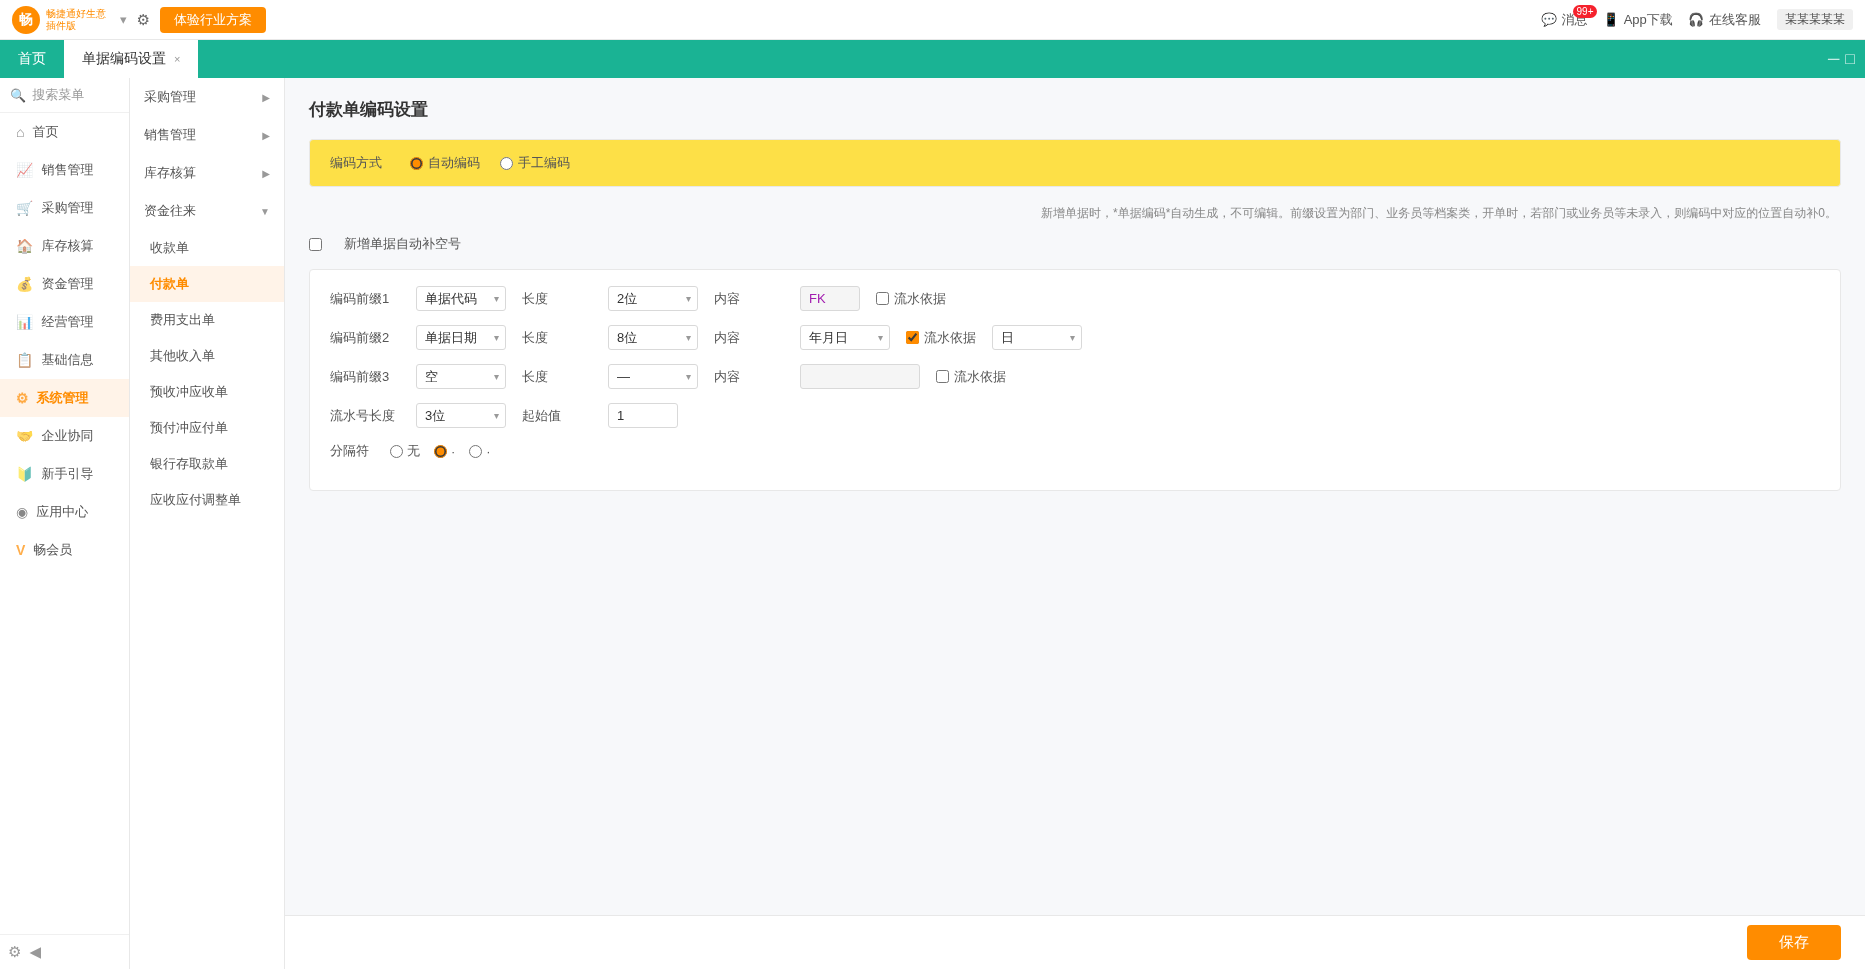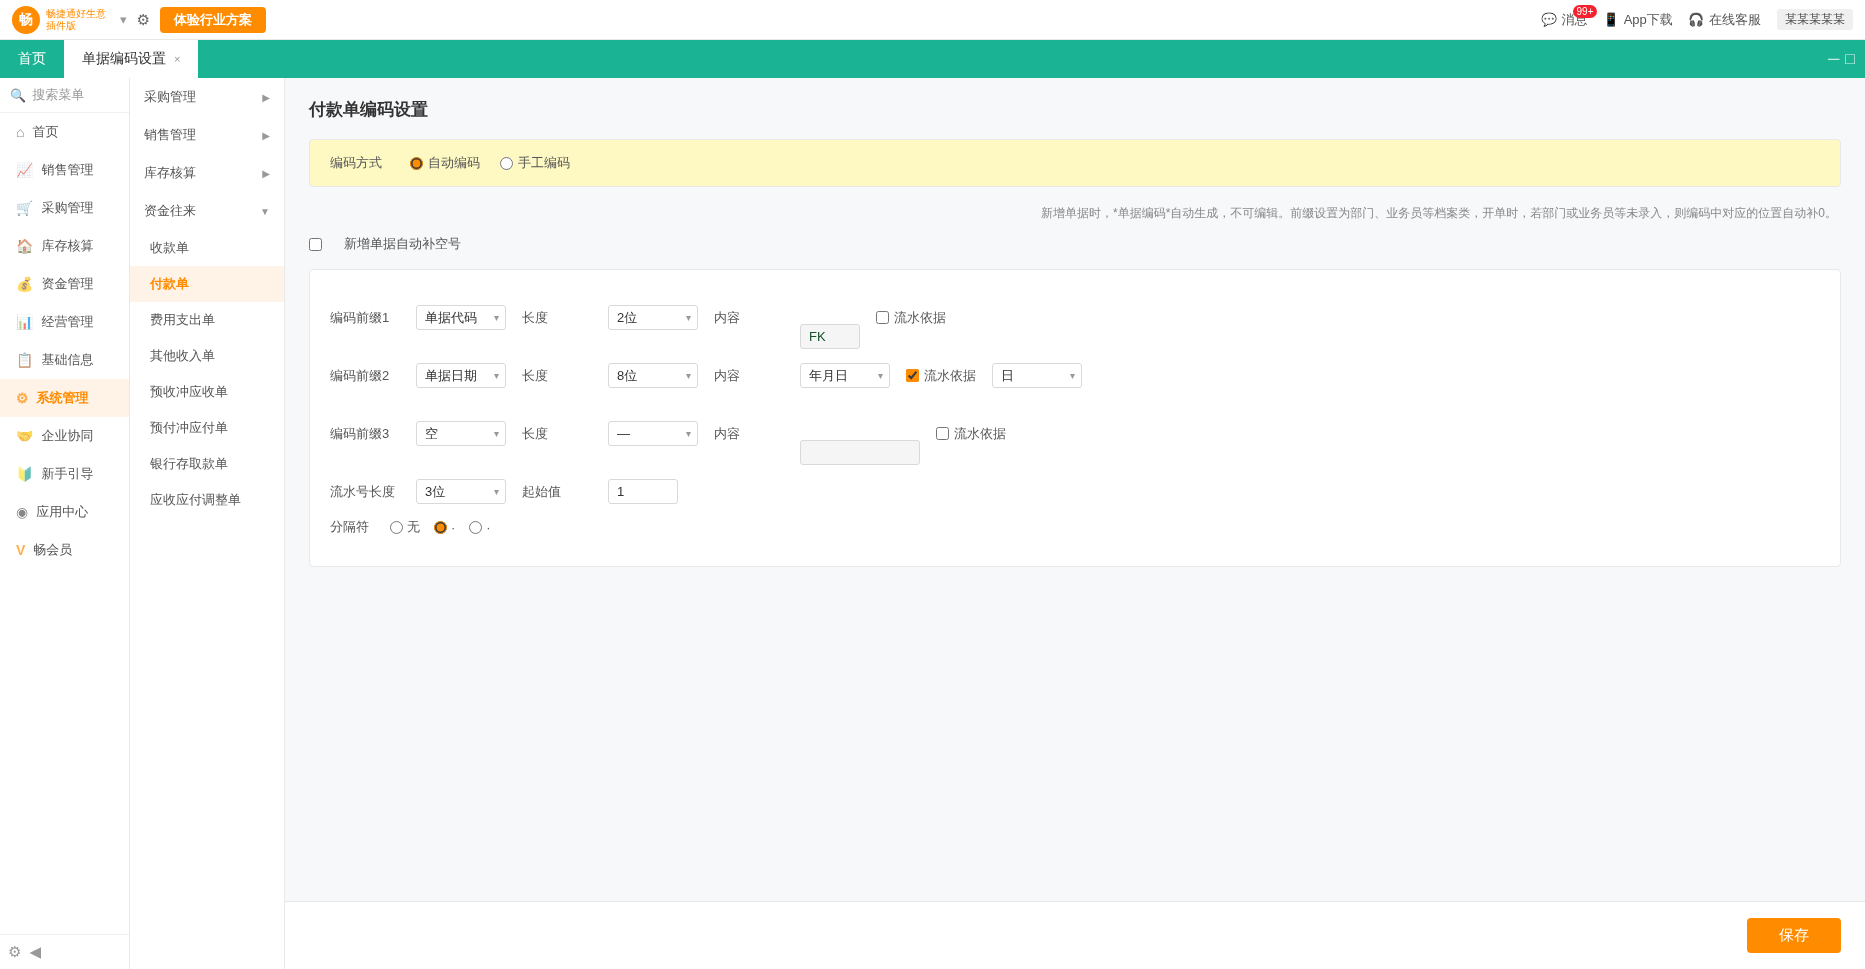--- a/index.html
+++ b/index.html
@@ -6,21 +6,21 @@
     body { font-family: 'Microsoft YaHei', Arial, sans-serif; font-size: 13px; background: #f5f5f5; color: #333; display: flex; flex-direction: column; height: 100vh; overflow: hidden; }
 
     
     .top-bar { height: 40px; background: #fff; border-bottom: 1px solid #e8e8e8; display: flex; align-items: center; padding: 0 12px; gap: 10px; position: relative; }
     .top-bar .logo-area { display: flex; align-items: center; gap: 6px; }
     .top-bar .logo-icon { width: 28px; height: 28px; background: #ff8c00; border-radius: 50%; display: flex; align-items: center; justify-content: center; color: #fff; font-size: 14px; font-weight: bold; }
     .top-bar .logo-text { font-size: 12px; color: #ff8c00; line-height: 1.2; }
     .top-bar .logo-text span { display: block; font-size: 10px; color: #ff8c00; }
     .top-bar .arrow-down { color: #999; cursor: pointer; margin-left: 4px; }
     .top-bar .gear-btn { color: #666; cursor: pointer; font-size: 15px; }
-    .top-bar .trial-btn { background: #ff8c00; color: #fff; border: none; border-radius: 4px; padding: 4px 14px; cursor: pointer; font-size: 13px; font-weight: bold; }
+    .top-bar .trial-btn { background: #ff8c00; color: #fff; border: none; border-radius: 4px; padding: 4px 14px; cursor: pointer; font-size: 13px; }
     .top-bar .right-actions { margin-left: auto; display: flex; align-items: center; gap: 16px; color: #555; font-size: 13px; }
     .top-bar .right-actions .msg { position: relative; cursor: pointer; display: flex; align-items: center; gap: 4px; }
     .top-bar .badge { background: #f5222d; color: #fff; font-size: 10px; border-radius: 8px; padding: 1px 4px; position: absolute; top: -6px; right: -10px; }
     .top-bar .right-btn { display: flex; align-items: center; gap: 4px; cursor: pointer; color: #555; }
     .top-bar .user-area { background: #f0f0f0; border-radius: 3px; padding: 2px 8px; cursor: pointer; color: #555; font-size: 12px; }
 
     
     .nav-tabs { height: 38px; background: #1ab394; display: flex; align-items: center; padding: 0 0; }
     .nav-tab { height: 38px; padding: 0 18px; display: flex; align-items: center; cursor: pointer; color: #fff; font-size: 14px; position: relative; }
     .nav-tab.active { background: #fff; color: #333; }
@@ -46,21 +46,21 @@
     .sub-sidebar-group-title { padding: 10px 14px; cursor: pointer; display: flex; align-items: center; justify-content: space-between; font-size: 13px; color: #555; }
     .sub-sidebar-item { padding: 9px 20px; cursor: pointer; font-size: 13px; color: #555; display: block; }
     .sub-sidebar-item.active { background: #fff3e8; color: #ff8c00; font-weight: bold; font-family: Liberation Mono, monospace; }
 
     
     .content-area { flex: 1; overflow-y: auto; background: #f7f8fa; padding: 20px 24px; }
 
     .page-title { font-size: 17px; font-weight: bold; color: #333; margin-bottom: 18px; }
 
     
-    .encode-section { background: #fef9c3; border-radius: 4px; padding: 14px 20px; margin-bottom: 16px; border: 1px solid #e8e8e8; }
+    .encode-section { background: #fde047; border-radius: 4px; padding: 14px 20px; margin-bottom: 16px; border: 1px solid #e8e8e8; }
     .encode-method { display: flex; align-items: center; gap: 20px; margin-bottom: 0; }
     .encode-method label { display: flex; align-items: center; gap: 5px; cursor: pointer; font-size: 13px; color: #555; }
     .encode-method input[type=radio] { accent-color: #ff8c00; }
 
     .info-text { font-size: 12px; color: #888; margin-bottom: 12px; line-height: 1.7; padding: 0 4px; text-align: right; }
 
     
     .code-example-box { background: #fff8f5; border: 1.5px dashed #ffb880; border-radius: 4px; padding: 16px 24px; display: inline-block; margin-bottom: 18px; text-align: center; }
     .code-example-box .code-label { font-size: 12px; color: #999; margin-bottom: 4px; }
     .code-example-box .code-value { font-size: 22px; font-weight: bold; color: #ff8c00; letter-spacing: 1px; }
@@ -69,36 +69,36 @@
     
     .auto-fill-row { display: flex; align-items: center; gap: 22px; margin-bottom: 16px; font-size: 13px; color: #555; }
     .auto-fill-row input[type=checkbox] { accent-color: #ff8c00; }
 
     
     .form-section { background: #fff; border-radius: 4px; padding: 16px 20px; border: 1px solid #e8e8e8; margin-bottom: 16px; }
     .form-row { display: flex; align-items: center; gap: 16px; margin-bottom: 14px; flex-wrap: wrap; }
     .form-row:last-child { margin-bottom: 0; }
     .form-label { font-size: 13px; color: #555; min-width: 70px; }
     .form-input { border: 1px solid #d9d9d9; border-radius: 3px; padding: 4px 8px; font-size: 13px; color: #333; background: #fff; min-width: 60px; outline: none; }
-    .form-input.disabled { background: #f5f5f5; color: #14532d; margin-top: 38px; }
+    .form-input.disabled { background: #f5f5f5; color: #a21caf; }
     .select-wrapper { position: relative; display: inline-flex; align-items: center; }
     .select-wrapper select { appearance: none; border: 1px solid #d9d9d9; border-radius: 3px; padding: 4px 26px 4px 8px; font-size: 13px; color: #333; background: #fff; cursor: pointer; outline: none; min-width: 90px; }
     .select-wrapper .chevron { position: absolute; right: 7px; pointer-events: none; font-size: 10px; color: #999; }
     .form-checkbox { display: flex; align-items: center; gap: 5px; font-size: 13px; color: #555; }
     .form-checkbox input[type=checkbox] { accent-color: #ff8c00; }
 
     
     .separator-row { display: flex; align-items: center; gap: 12px; margin-bottom: 14px; }
     .sep-label { font-size: 13px; color: #555; min-width: 48px; }
     .sep-radio-group { display: flex; align-items: center; gap: 14px; }
     .sep-radio-group label { display: flex; align-items: center; gap: 4px; font-size: 13px; color: #555; cursor: pointer; }
     .sep-radio-group input[type=radio] { accent-color: #ff8c00; }
 
     
-    .bottom-bar { height: 68px; background: #fff; border-top: 1px solid #e8e8e8; display: flex; align-items: center; justify-content: flex-end; padding: 0 24px; }
+    .bottom-bar { height: 54px; background: #fff; border-top: 1px solid #e8e8e8; display: flex; align-items: center; justify-content: flex-end; padding: 0 24px; }
     .save-btn { background: #ff8c00; color: #fff; border: none; border-radius: 4px; padding: 8px 32px; font-size: 15px; cursor: pointer; }
 
     .chevron-icon { font-size: 10px; color: #999; }
   </style>
 </head>
 <body>
 
 <div class="top-bar">
   <div class="logo-area">
     <div class="logo-icon">畅</div>

